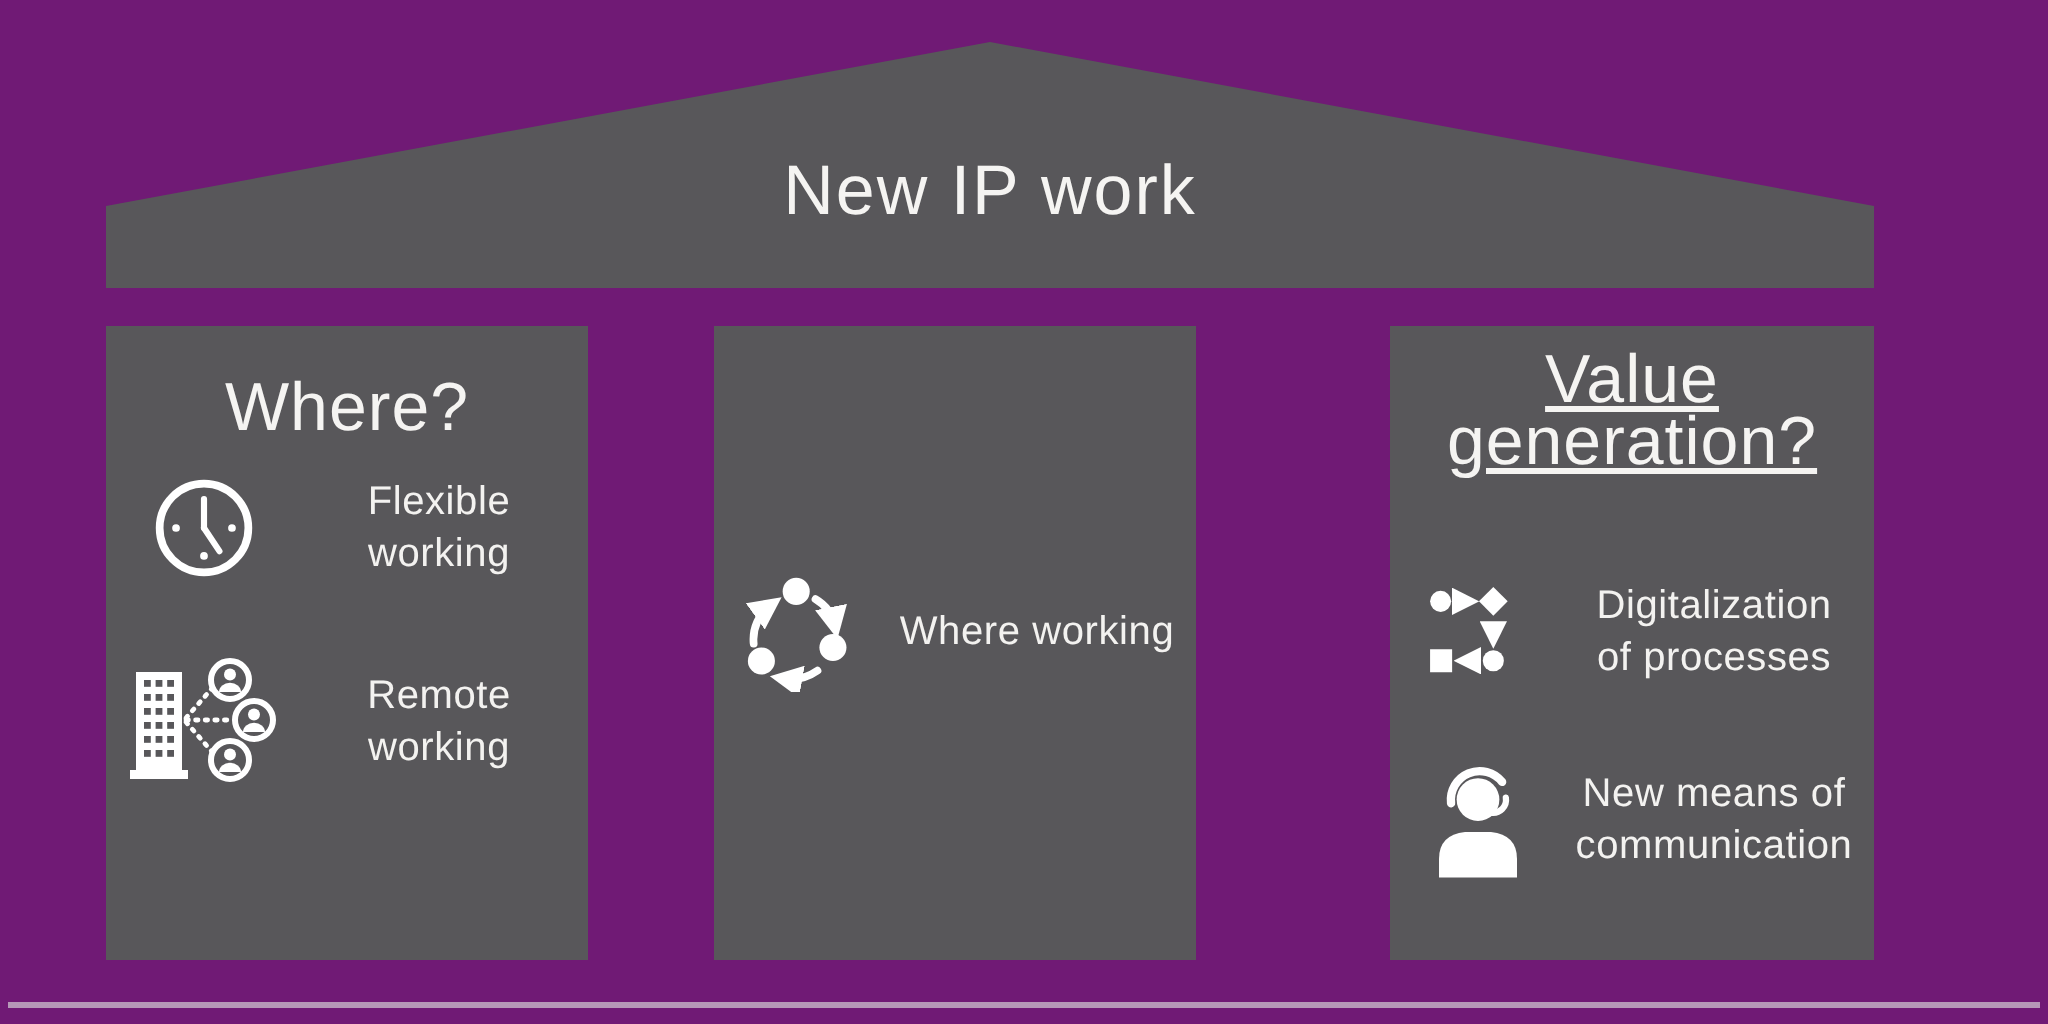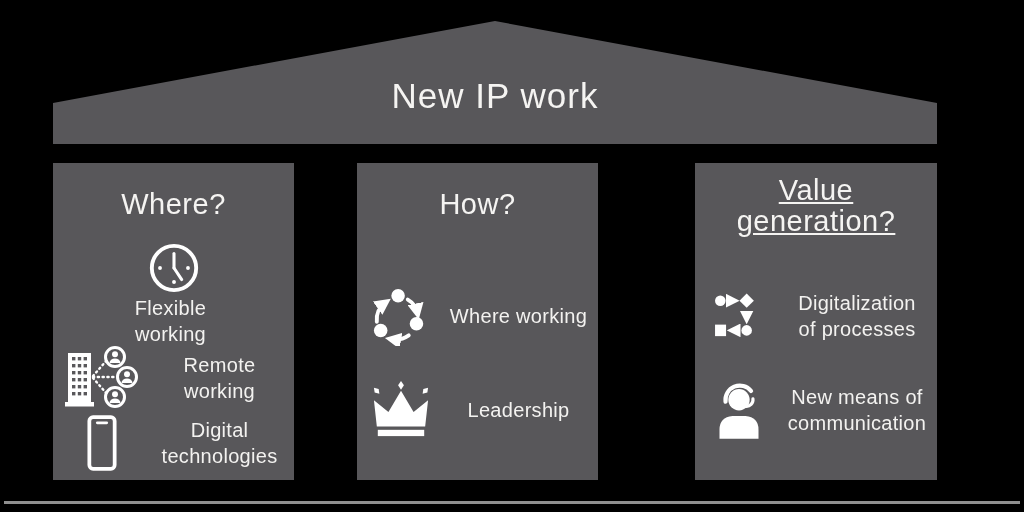--- a/index.html
+++ b/index.html
@@ -1,40 +1,40 @@
 <!DOCTYPE html>
 <html><head>
 <meta charset="utf-8">
 <style>
   html,body{margin:0;padding:0;background:#ffffff;}
   .canvas{
-    position:relative;width:1024px;height:512px;background:#000000;overflow:hidden;
+    position:relative;width:1024px;height:512px;background:#701a75;overflow:hidden;
     font-family:"Liberation Sans","DejaVu Sans",sans-serif;
   }
   .roof-svg{position:absolute;left:0;top:0;width:1024px;height:512px;}
   .roof-title{
     position:absolute;left:53px;top:76px;width:884px;text-align:center;
     color:#f5f4f2;font-size:35px;font-weight:300;letter-spacing:1px;white-space:pre-line;
   }
   .pillar{
     position:absolute;top:163px;height:317px;width:241px;background:#58575a;
   }
   .pillar-left{left:53px;}
   .pillar-mid{left:357px;}
   .pillar-right{left:695px;width:242px;}
   .pillar-title{
     position:absolute;left:0;right:0;text-align:center;color:#f5f4f2;
-    font-size:29px;font-weight:300;letter-spacing:0.5px;line-height:31px;white-space:pre-line;
+    font-size:34px;font-weight:300;letter-spacing:0.5px;line-height:31px;white-space:pre-line;
   }
   .pillar-left .pillar-title,.pillar-mid .pillar-title{top:26px;}
   .pillar-right .pillar-title{top:12px;text-decoration:underline;}
   .item-row{
     position:absolute;left:0;right:0;height:82px;display:flex;align-items:center;
   }
-  .pl-row1{top:78px;flex-direction:column;} .pl-row2{top:174px;} .pl-row3{top:239px;}
+  .pl-row1{top:60px;} .pl-row2{top:157px;} .pl-row3{top:239px;}
   .pm-row1{top:112px;} .pm-row2{top:206px;}
   .icon-box{width:98px;display:flex;justify-content:center;align-items:center;flex:0 0 auto;}
   .pillar-mid .icon-box,.pillar-right .icon-box{width:88px;}
   .item-label{
     flex:1;text-align:center;color:#f3f2f0;font-size:20px;line-height:26px;
     letter-spacing:0.3px;white-space:pre-line;padding-right:6px;
   }
   .icon-box svg{display:block;}
   .bottom-divider{
     position:absolute;left:4px;top:501px;width:1016px;height:3px;background:#dcdcdc;opacity:0.65;
@@ -117,61 +117,38 @@
             <circle cx="50" cy="51" r="9.5" fill="none" stroke="#fff" stroke-width="3"></circle>
             <circle cx="50" cy="48.2" r="3" fill="#fff"></circle>
             <path d="M44.5,57 a5.5,4.6 0 0 1 11,0 z" fill="#fff"></path>
           </g>
         </svg>
       </span>
       <span class="item-label">Remote
 working</span>
     </div>
 
-    <div class="item-row pl-row3">
-      <span class="icon-box">
-        <svg width="30" height="58" viewBox="0 0 32 60">
-          <rect x="2.5" y="2.5" width="27" height="55" rx="4" fill="none" stroke="#fff" stroke-width="4"></rect>
-          <line x1="11" y1="8.5" x2="21" y2="8.5" stroke="#fff" stroke-width="3" stroke-linecap="round"></line>
-        </svg>
-      </span>
-      <span class="item-label">Digital
-technologies</span>
-    </div>
   </div>
 
   <div class="pillar pillar-mid">
-    <div class="pillar-title">How?</div>
 
     <div class="item-row pm-row1">
       <span class="icon-box">
         <svg width="58" height="60" viewBox="0 0 60 62">
           <path d="M37,14 A21,21 0 0 1 47,28" fill="none" stroke="#fff" stroke-width="4" stroke-linecap="round" marker-end="url(#ah)"></path>
           <path d="M38,51 A24,24 0 0 1 20,55" fill="none" stroke="#fff" stroke-width="4" stroke-linecap="round" marker-end="url(#ah)"></path>
           <path d="M5,37 A22,22 0 0 1 14,17" fill="none" stroke="#fff" stroke-width="4" stroke-linecap="round" marker-end="url(#ah)"></path>
           <circle cx="27" cy="10" r="7" fill="#fff"></circle>
           <circle cx="9" cy="46" r="7" fill="#fff"></circle>
           <circle cx="46" cy="39" r="7" fill="#fff"></circle>
         </svg>
       </span>
       <span class="item-label">Where working</span>
     </div>
 
-    <div class="item-row pm-row2">
-      <span class="icon-box">
-        <svg width="64" height="58" viewBox="0 0 64 60">
-          <path d="M7,47 L4,20 L19,32 L32,10 L45,32 L60,20 L57,47 Z" fill="#fff"></path>
-          <rect x="8" y="50.5" width="48" height="6.5" fill="#fff"></rect>
-          <path d="M32,0 l3,4.5 -3,4.5 -3,-4.5 z" fill="#fff"></path>
-          <path d="M0,0 l2.8,4.2 -2.8,4.2 -2.8,-4.2 z" fill="#fff" transform="translate(4,7) rotate(-42)"></path>
-          <path d="M0,0 l2.8,4.2 -2.8,4.2 -2.8,-4.2 z" fill="#fff" transform="translate(60,7) rotate(42)"></path>
-        </svg>
-      </span>
-      <span class="item-label">Leadership</span>
-    </div>
   </div>
 
   <div class="pillar pillar-right">
     <div class="pillar-title">Value
 generation?</div>
 
     <div class="item-row pm-row2">
       <span class="icon-box">
         <svg width="52" height="58" viewBox="0 0 56 62">
           <circle cx="28" cy="20" r="11.5" fill="#fff"></circle>

